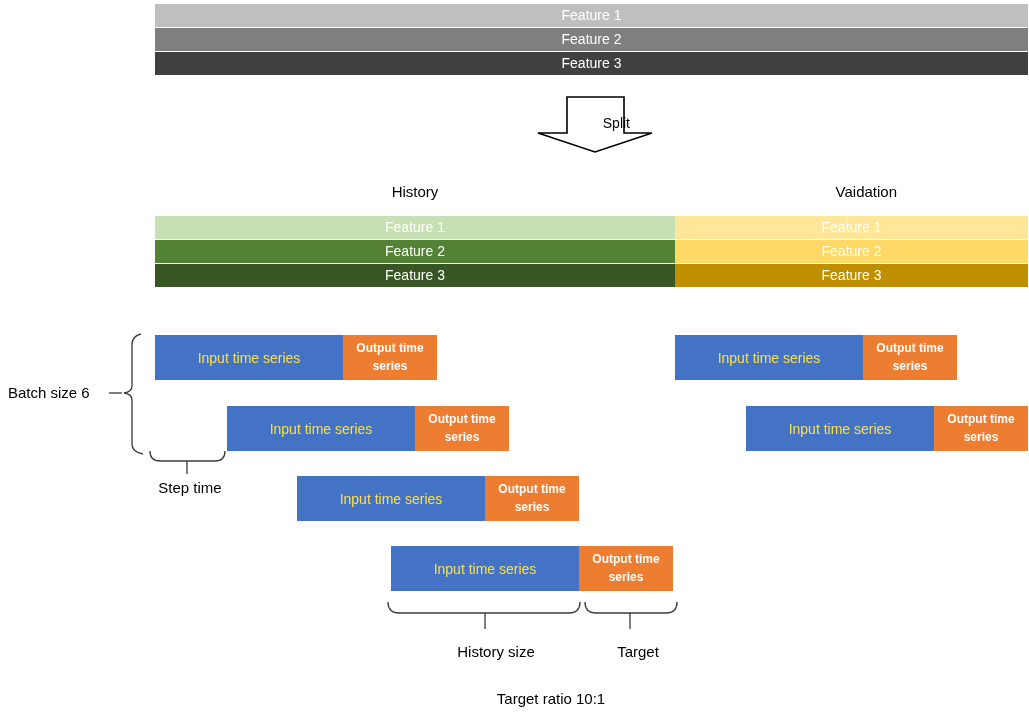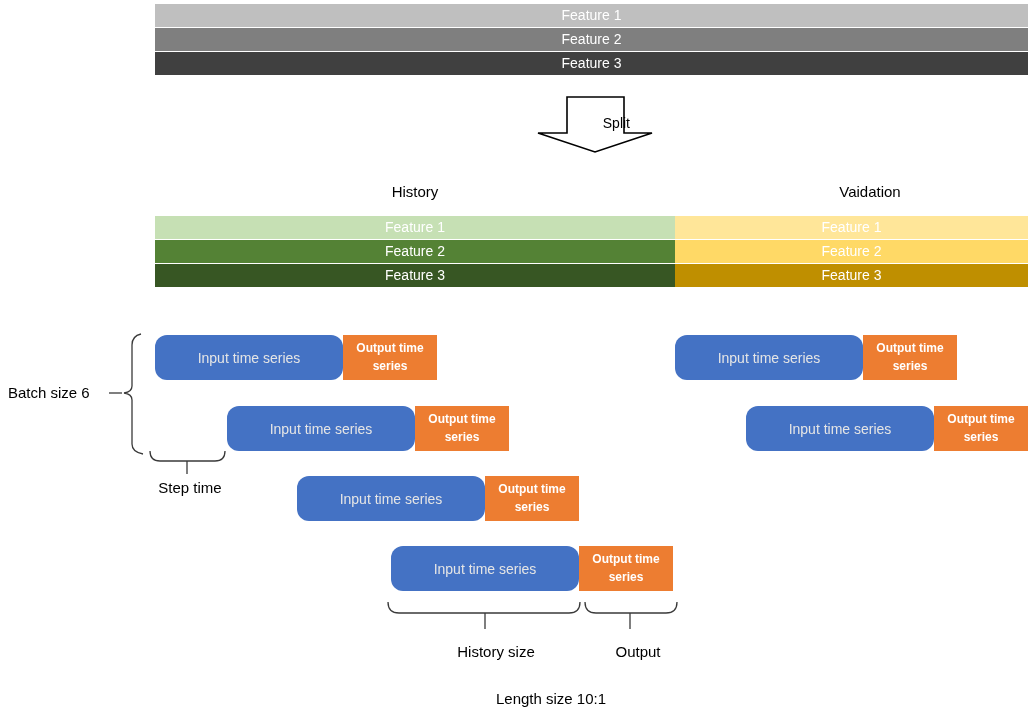--- a/index.html
+++ b/index.html
@@ -52,26 +52,25 @@
   }
   
   .win-pair {
     position: absolute;
     display: flex;
     height: 45px;
   }
   .win-input {
     width: 188px;
     background: #4472c4;
-    color: #e5e5e5;
+    color: #fde047;
     font-size: 14px;
     display: flex;
     align-items: center;
     justify-content: center;
-    border-radius: 12px;
   }
   .win-output {
     width: 94px;
     background: #ed7d31;
     color: #ffffff;
     font-size: 12px;
     line-height: 1.45;
     text-align: center;
     display: flex;
     align-items: center;
@@ -108,21 +107,21 @@
     <path d="M388,602 Q388,613 399,613 L569,613 Q580,613 580,602" fill="none" stroke="#3a3a3a" stroke-width="1.3"></path>
     <line x1="485" y1="613" x2="485" y2="629" stroke="#3a3a3a" stroke-width="1.3"></line>
 
     <path d="M585,602 Q585,613 596,613 L666,613 Q677,613 677,602" fill="none" stroke="#3a3a3a" stroke-width="1.3"></path>
     <line x1="630" y1="613" x2="630" y2="629" stroke="#3a3a3a" stroke-width="1.3"></line>
   </svg>
 
   <div class="split-label">Split</div>
 
   <div class="label" style="left:355px; top:183px; width:120px;">History</div>
-  <div class="label" style="left:810px; top:183px; width:120px;">Vaidation</div>
+  <div class="label" style="left:777px; top:183px; width:120px;text-align:right;">Vaidation</div>
 
   <div class="bar train g0 c-grn1">Feature 1</div>
   <div class="bar train g1 c-grn2">Feature 2</div>
   <div class="bar train g2 c-grn3">Feature 3</div>
 
   <div class="bar valid g0 c-yel1">Feature 1</div>
   <div class="bar valid g1 c-yel2">Feature 2</div>
   <div class="bar valid g2 c-yel3">Feature 3</div>
 
   <div class="win-pair" style="left:155px; top:335px;">
@@ -147,16 +146,16 @@
     <div class="win-output">Output time series</div>
   </div>
   <div class="win-pair" style="left:746px; top:406px;">
     <div class="win-input">Input time series</div>
     <div class="win-output">Output time series</div>
   </div>
 
   <div class="label" style="left:8px;   top:384px; text-align:left;">Batch size 6</div>
   <div class="label" style="left:150px; top:479px; width:80px;">Step time</div>
   <div class="label" style="left:436px; top:643px; width:120px;">History size</div>
-  <div class="label" style="left:598px; top:643px; width:80px;">Output</div>
-  <div class="label" style="left:471px; top:690px; width:160px;">Length size 10:1</div>
+  <div class="label" style="left:598px; top:643px; width:80px;">Target</div>
+  <div class="label" style="left:471px; top:690px; width:160px;">Target ratio 10:1</div>
 
 </div>
 
 </body></html>

